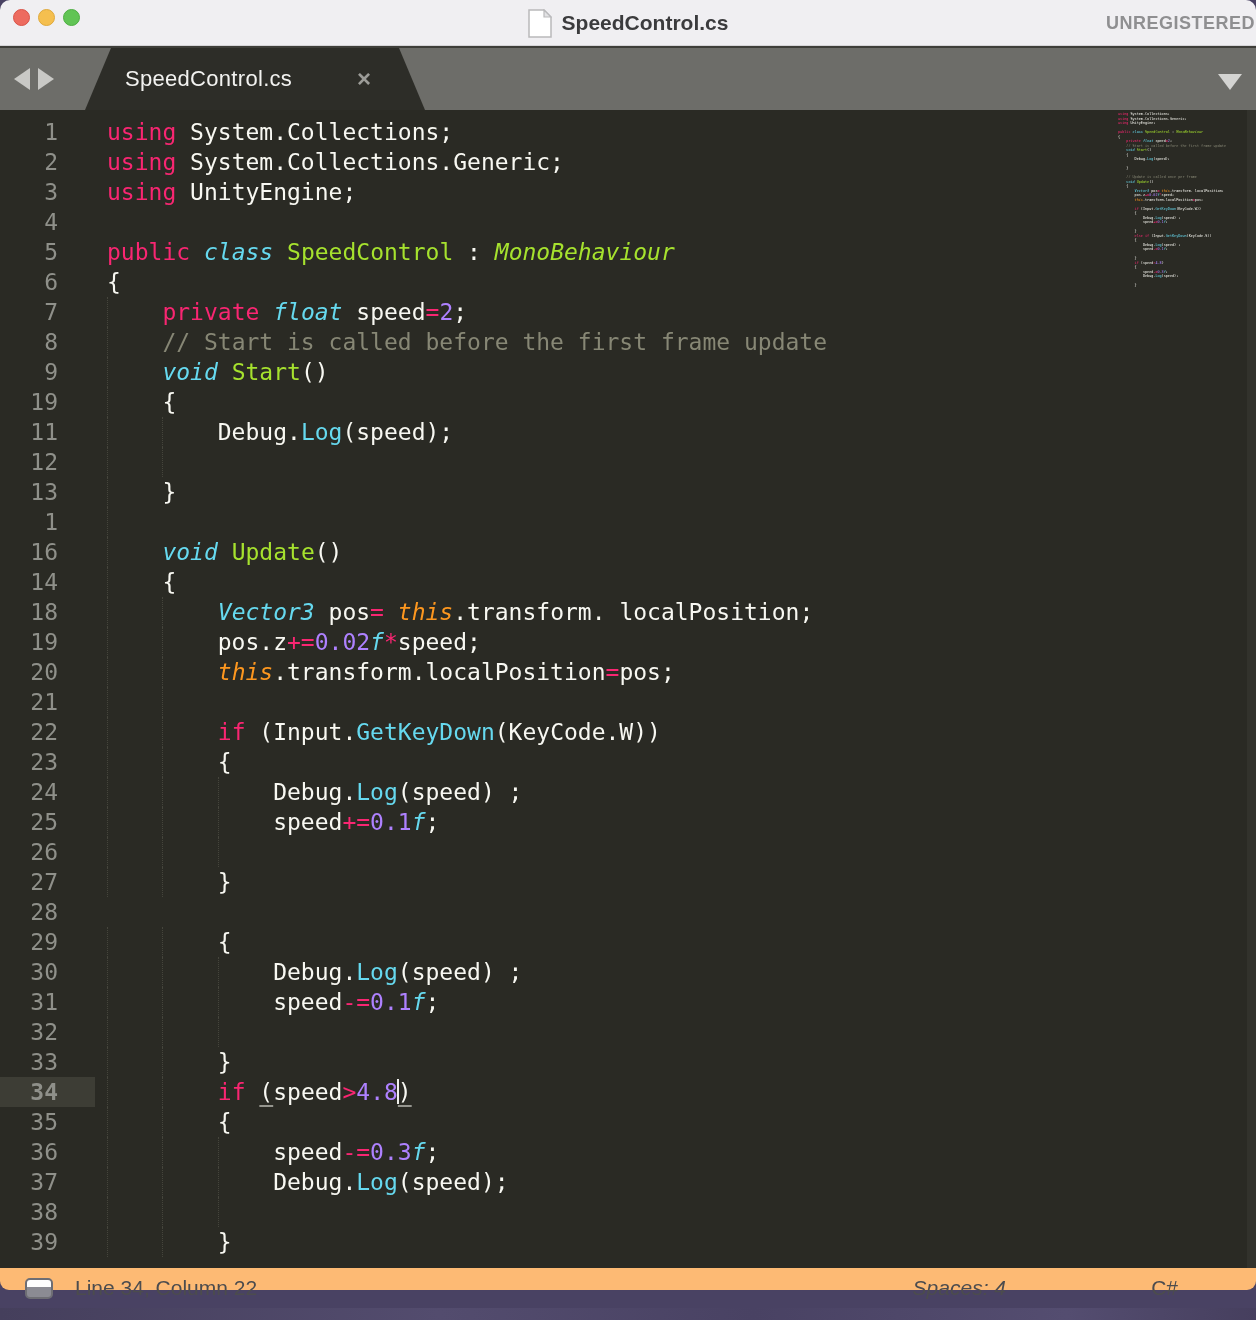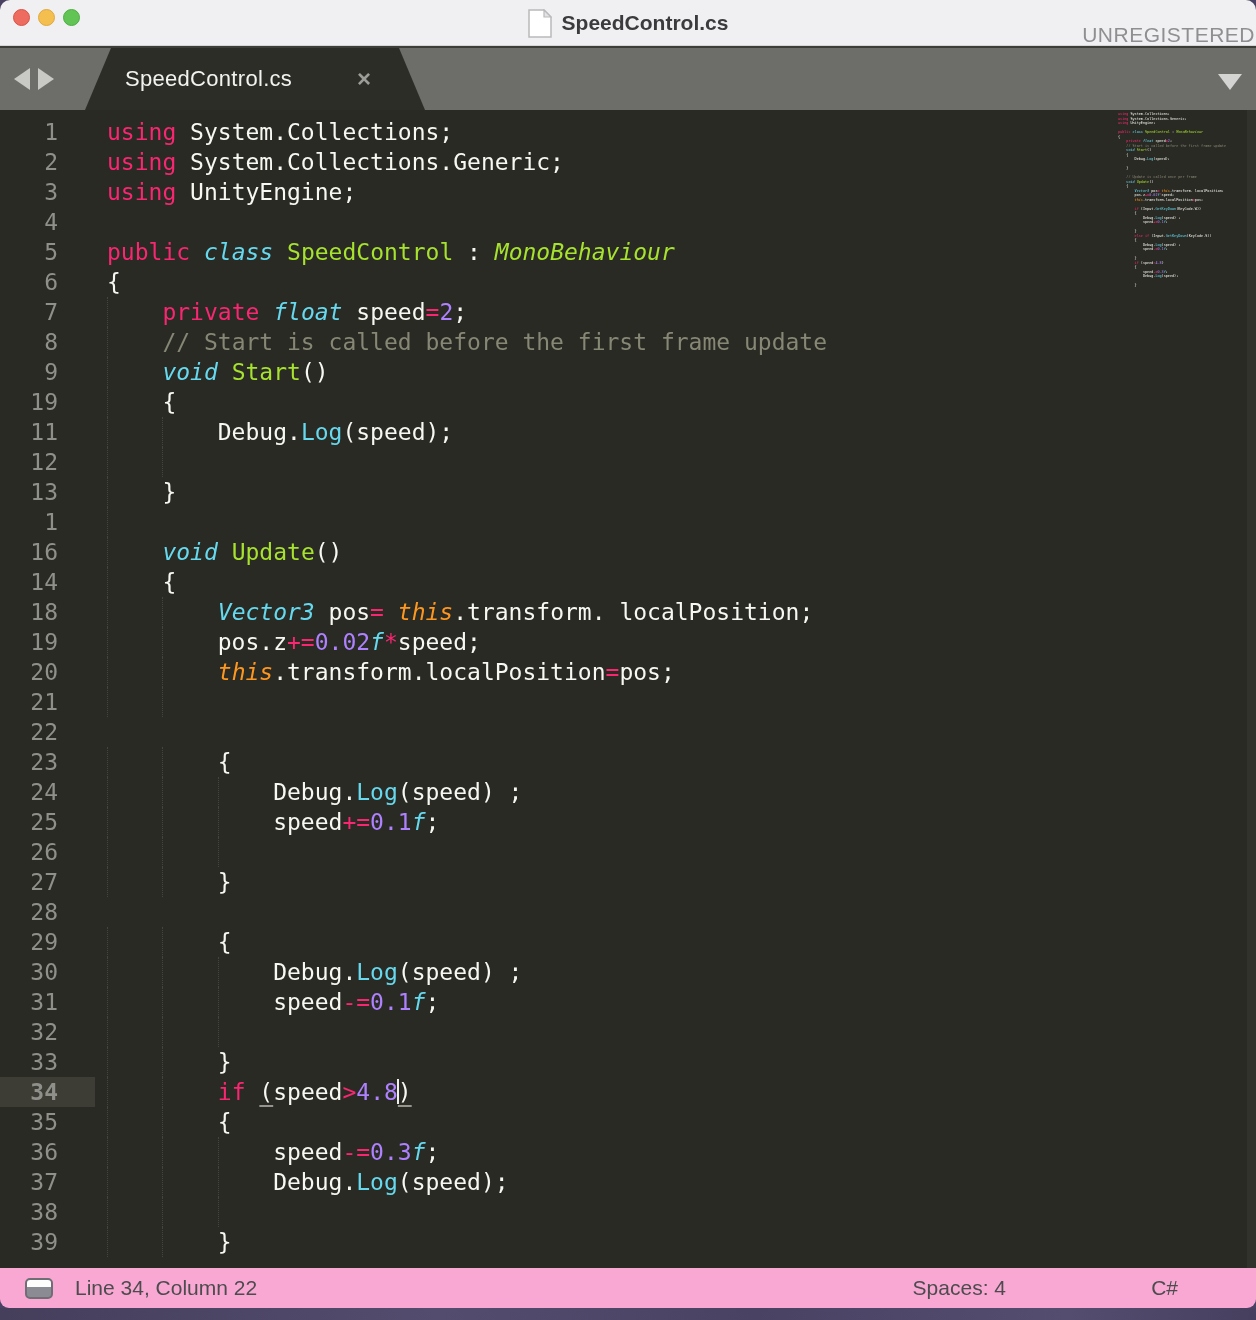--- a/index.html
+++ b/index.html
@@ -17,22 +17,22 @@
   .light.red    { background:#ed6b5f; border:1px solid #d95348; }
   .light.yellow { background:#f5bf4f; border:1px solid #dfa93c; }
   .light.green  { background:#61c455; border:1px solid #4eae43; }
   .title-center {
     position:absolute; left:0; right:0; top:0; height:46px;
     display:flex; align-items:center; justify-content:center; gap:10px;
   }
   .doc-icon { width:24px; height:29px; }
   .win-title { font-size:21px; font-weight:bold; color:#3b3b3d; }
   .unregistered {
-    position:absolute; right:1px; top:12px; height:46px; display:flex; align-items:center;
-    font-size:21px; color:#8f8f91; letter-spacing:0.5px;
+    position:absolute; right:1px; top:0; height:46px; display:flex; align-items:center;
+    font-size:18px; color:#8f8f91; letter-spacing:0.5px;font-weight:bold;
   }
 
   
   .tabbar {
     position:absolute; left:0; top:46px; width:1256px; height:64px;
     background:#6d6d69; border-top:2px solid #3e3e39;
   }
   .nav-arrows { position:absolute; left:14px; top:0; height:62px; display:flex; align-items:center; gap:8px; }
   .arr { width:0; height:0; display:inline-block; cursor:pointer; }
   .arr.left  { border-top:11px solid transparent; border-bottom:11px solid transparent; border-right:16px solid #c9c9c6; }
@@ -80,29 +80,29 @@
 
   
   .minimap { position:absolute; left:1108px; top:2px; width:148px; height:310px; overflow:hidden; cursor:pointer; }
   .minimap-inner { position:absolute; left:10px; top:0; width:940px;
     transform:scale(0.15); transform-origin:0 0;
     font-family:"DejaVu Sans Mono", monospace; font-size:23px; }
   .mrow { height:30px; line-height:30px; white-space:pre; }
 
   
   .statusbar {
-    position:absolute; left:0; top:1268px; width:1256px; height:40px;
-    background:#f9a8d4; border-radius:0 0 9px 9px;
+    position:absolute; left:0; top:1268px; width:1256px; height:22px;
+    background:#fdba74; border-radius:0 0 9px 9px;
     font-size:21px; color:#4c4c4e;
   }
   .panel-icon { position:absolute; left:25px; top:10px; width:28px; height:21px;
     border:2px solid #6e6e74; border-radius:5px;
     background:linear-gradient(#fdfdfd 0 42%, #8b8b93 42% 100%); cursor:pointer; }
   .pos-label { position:absolute; left:75px; top:0; height:40px; display:flex; align-items:center; }
-  .spaces-label { position:absolute; right:250px; top:0; height:40px; display:flex; align-items:center; cursor:pointer; }
+  .spaces-label { position:absolute; right:250px; top:0; height:40px; display:flex; align-items:center; cursor:pointer;font-style:italic; }
   .syntax-label { position:absolute; right:78px; top:0; height:40px; display:flex; align-items:center; cursor:pointer; }
 
   
   .desktop-strip { position:absolute; left:0; top:1308px; width:1256px; height:12px;
     background:linear-gradient(90deg,#453f5c 0%,#534c6e 35%,#494263 60%,#544d70 85%,#463f5e 100%); }
 </style>
 </head>
 <body>
 
 <div class="titlebar">
@@ -211,20 +211,21 @@
       <div class="row">
         <span class="gut">20</span>
         <span class="src"><i class="guide g0"></i><i class="guide g1"></i><span class="t-pl">        </span><span class="t-th">this</span><span class="t-pl">.transform.localPosition</span><span class="t-kw">=</span><span class="t-pl">pos;</span></span>
       </div>
       <div class="row">
         <span class="gut">21</span>
         <span class="src"><i class="guide g0"></i><i class="guide g1"></i></span>
       </div>
       <div class="row">
         <span class="gut">22</span>
+        <span class="src"><i class="guide g0"></i><i class="guide g1"></i><span class="t-pl">        </span><span class="t-kw">if</span><span class="t-pl"> (Input.</span><span class="t-call">GetKeyDown</span><span class="t-pl">(KeyCode.W))</span></span>
       </div>
       <div class="row">
         <span class="gut">23</span>
         <span class="src"><i class="guide g0"></i><i class="guide g1"></i><span class="t-pl">        {</span></span>
       </div>
       <div class="row">
         <span class="gut">24</span>
         <span class="src"><i class="guide g0"></i><i class="guide g1"></i><i class="guide g2"></i><span class="t-pl">            Debug.</span><span class="t-call">Log</span><span class="t-pl">(speed) ;</span></span>
       </div>
       <div class="row">

